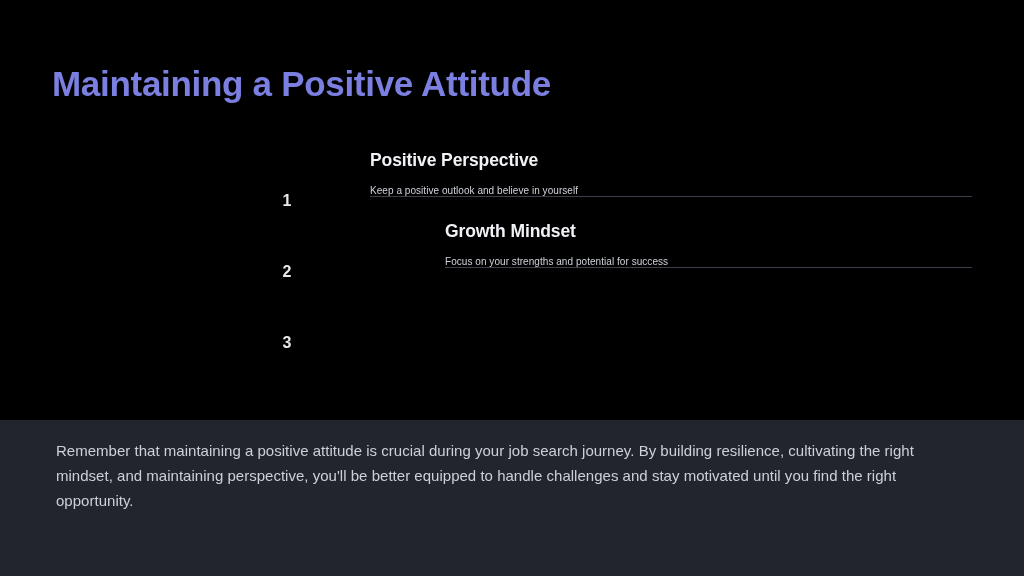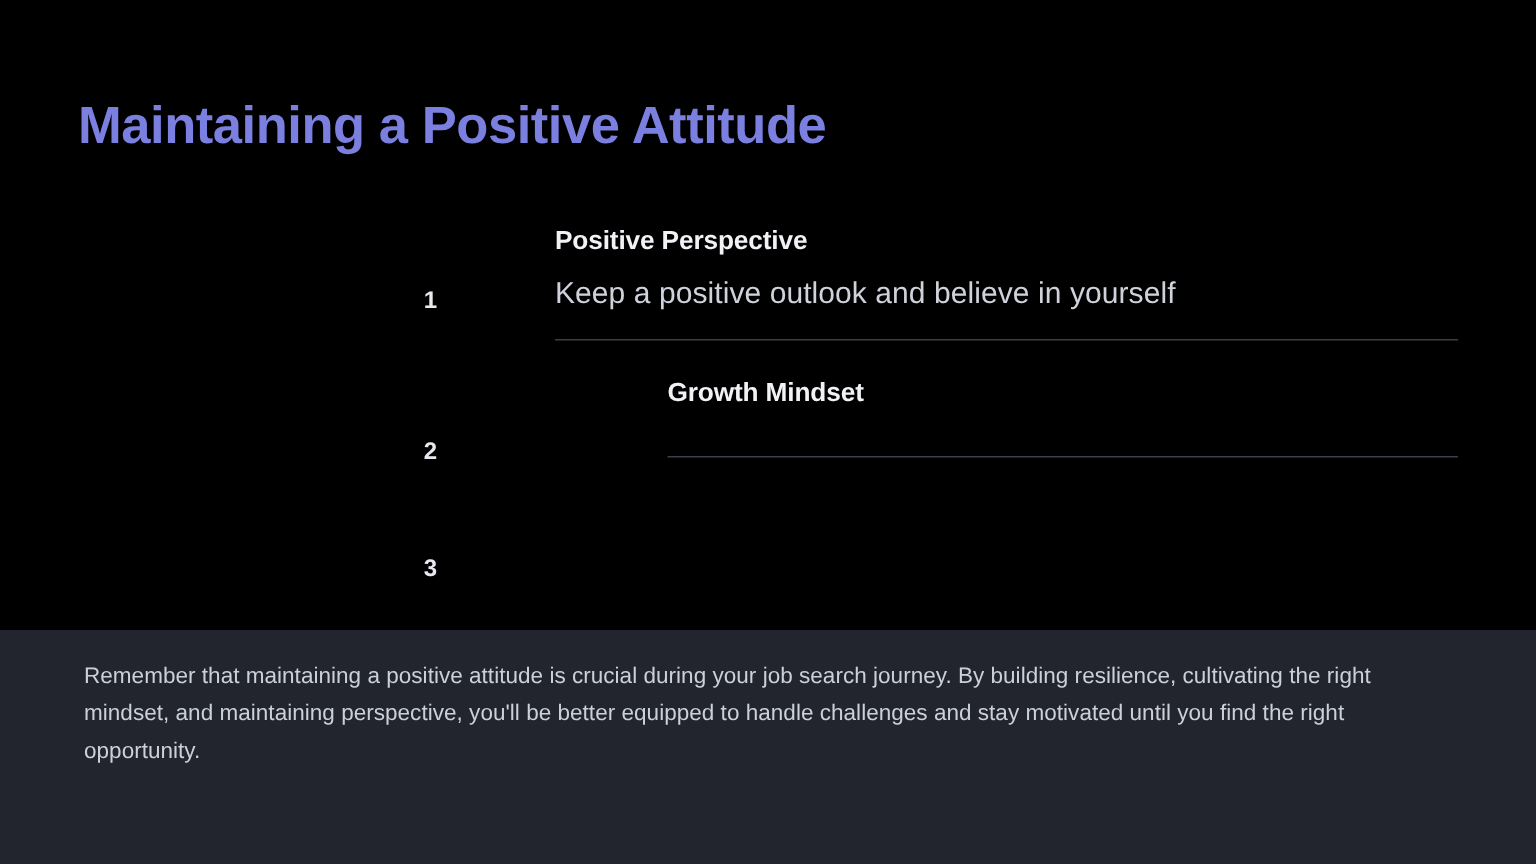--- a/index.html
+++ b/index.html
@@ -42,31 +42,30 @@
   .step-number {
     position: absolute;
     font-size: 16px;
     font-weight: bold;
     color: #e8e9ee;
     text-align: center;
     width: 24px;
   }
   .step-body {
     box-sizing: border-box;
-    padding-bottom: 18px;
   }
   .step-heading {
     font-size: 17.5px;
     font-weight: bold;
     color: #f1f2f6;
     margin-bottom: 14px;
     letter-spacing: -0.1px;
   }
   .step-desc {
-    font-size: 20px;
+    font-size: 10px;
     color: #cfd2da;
     letter-spacing: 0.05px;
   }
   
   .step-1 .step-number { left: 223px; top: 42px; }
   .step-1 .step-body {
     margin-left: 318px;
     width: 602px;
     border-bottom: 1px solid #3c3f4a;
   }
@@ -110,20 +109,21 @@
       <div class="step-body">
         <div class="step-heading">Positive Perspective</div>
         <div class="step-desc">Keep a positive outlook and believe in yourself</div>
       </div>
     </div>
 
     <div class="step step-2">
       <div class="step-number">2</div>
       <div class="step-body">
         <div class="step-heading">Growth Mindset</div>
+        <div class="step-desc">Focus on your strengths and potential for success</div>
       </div>
     </div>
 
     <div class="step step-3">
       <div class="step-number">3</div>
     </div>
 
   </div>
 
   <div class="summary">Remember that maintaining a positive attitude is crucial during your job search journey. By building resilience, cultivating the right mindset, and maintaining perspective, you'll be better equipped to handle challenges and stay motivated until you find the right opportunity.</div>

